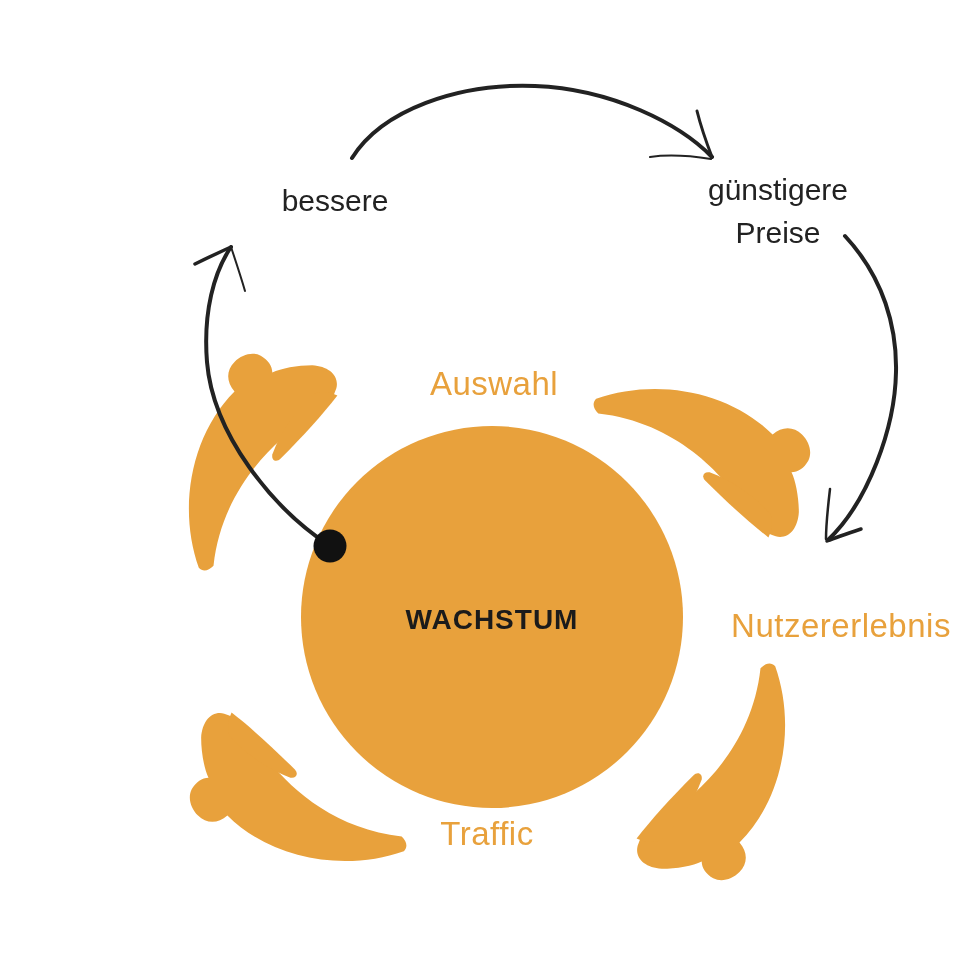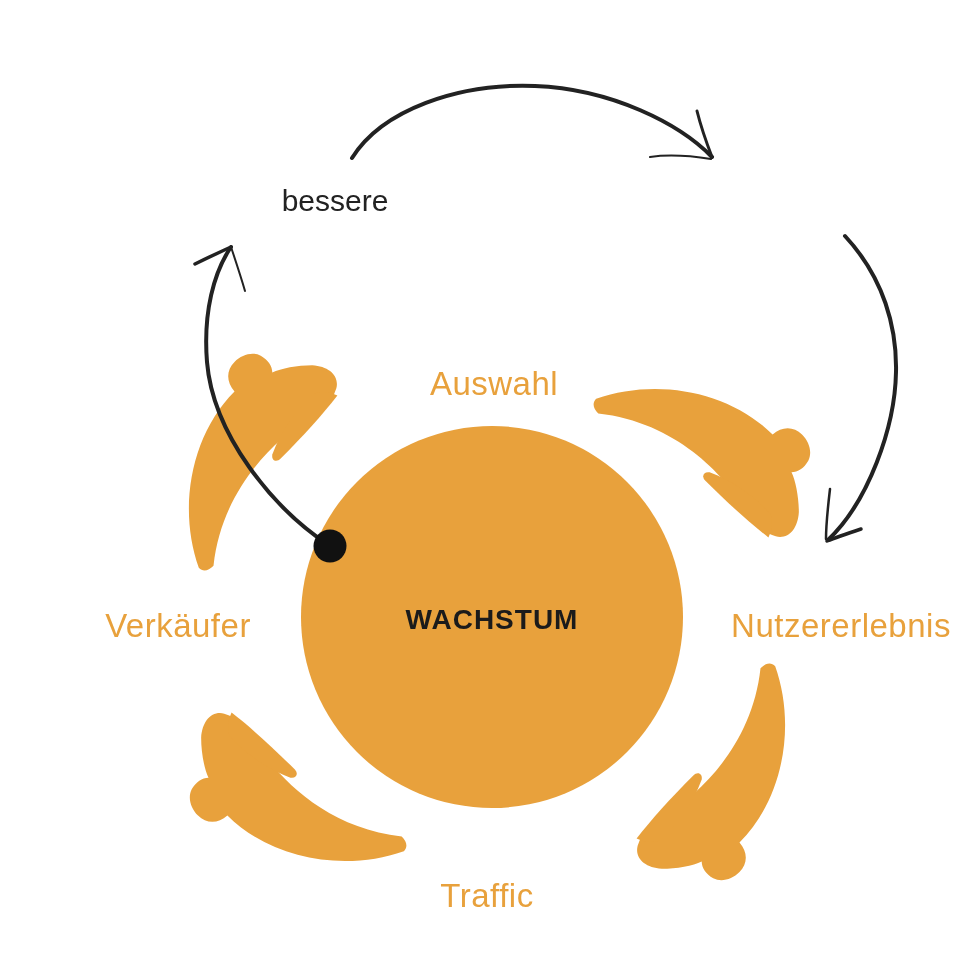--- a/index.html
+++ b/index.html
@@ -97,24 +97,27 @@
       </g>
     </g>
 
     <circle cx="330" cy="546" r="16.5" fill="var(--dot,#111111)"></circle>
   </svg>
 
   <div class="label node-label" style="left:494px;top:384px;">Auswahl</div>
 
   <div class="label node-label" style="left:841px;top:626px;">Nutzererlebnis</div>
 
-  <div class="label node-label" style="left:487px;top:896px;">Traffic</div>
+  <div class="label node-label" style="left:487px;top:834px;">Traffic</div>
 
-  <div class="label node-label" style="left:178px;top:626px;">Verkäufer</div>
 
   <div class="label outer-label" style="left:335px;top:200px;">
     <span>bessere</span>
   </div>
 
+  <div class="label outer-label" style="left:778px;top:211px;">
+    <span>günstigere</span>
+    <span>Preise</span>
+  </div>
 
   <div class="label center-label" style="left:492px;top:620px;">WACHSTUM</div>
 
 </div>
 
 </body></html>

